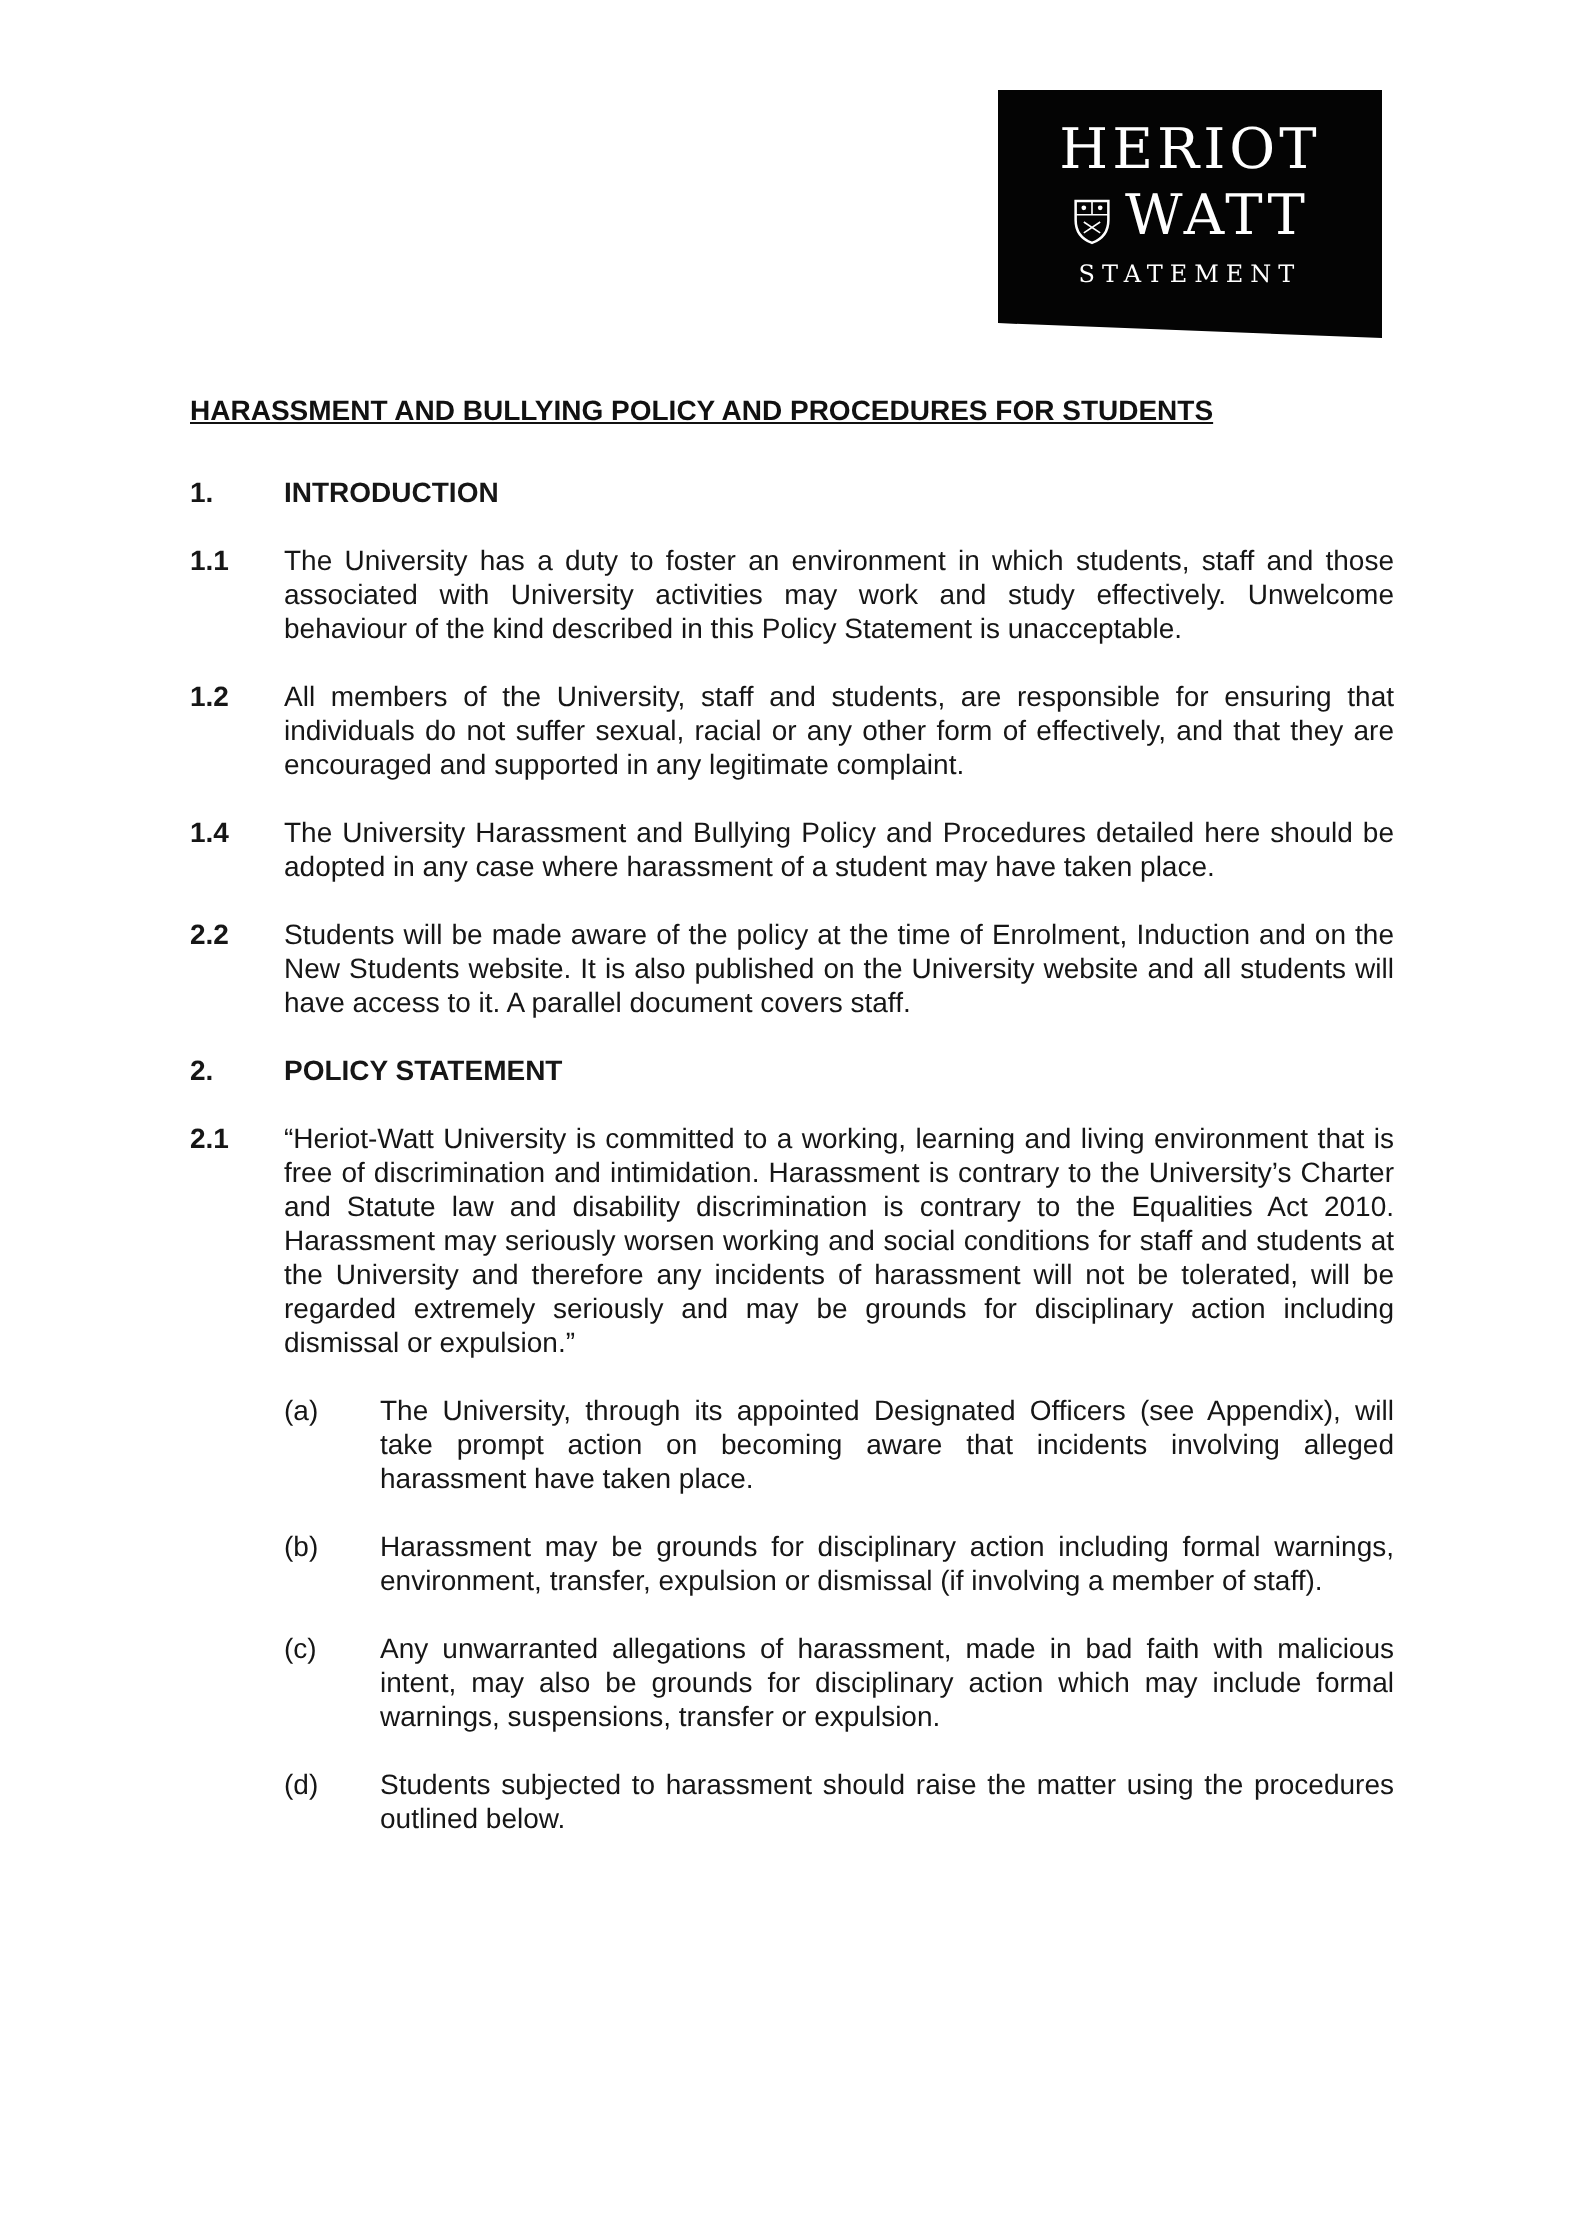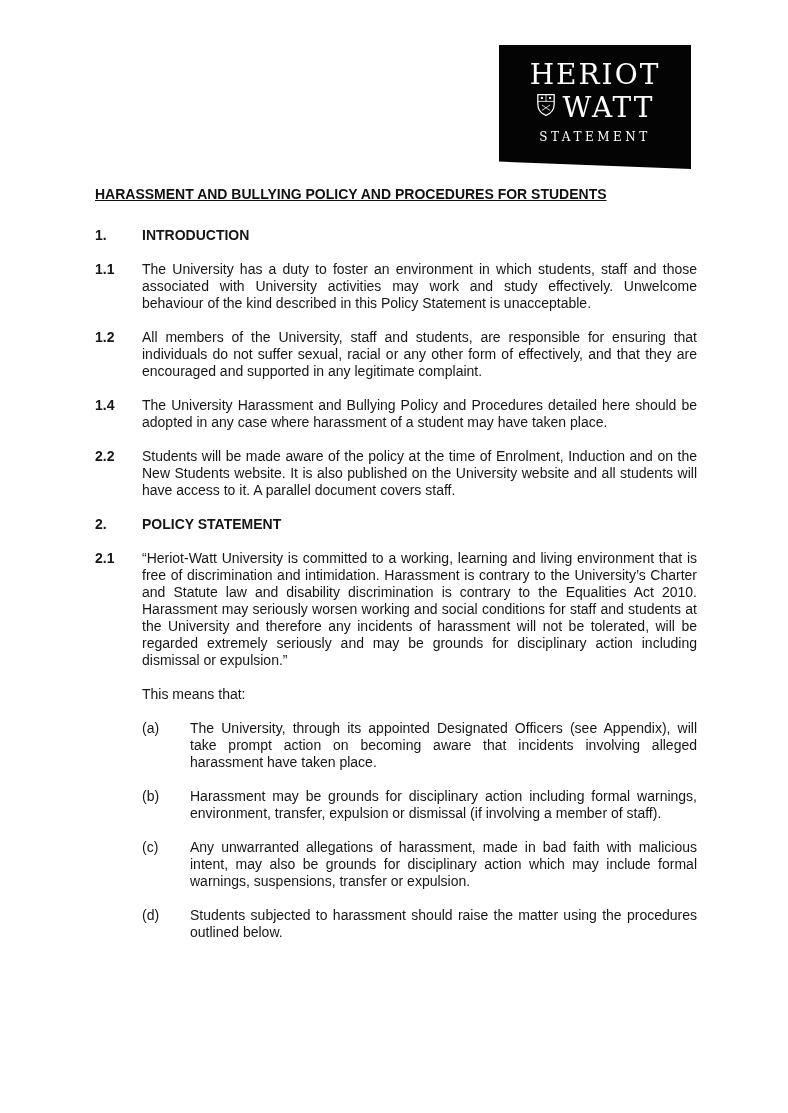--- a/index.html
+++ b/index.html
@@ -35,37 +35,37 @@
     clip-path: polygon(0 0, 100% 0, 100% 100%, 0 94%);
     font-family: "DejaVu Serif", "Liberation Serif", serif;
   }
   .logo-line1 {
     font-size: 28px;
     letter-spacing: 2px;
     line-height: 30px;
   }
   .logo-line2 {
     display: flex;
-    align-items: flex-start;
+    align-items: flex-end;
     gap: 7px;
     font-size: 28px;
     letter-spacing: 2px;
     line-height: 30px;
   }
   .logo-line3 {
     font-size: 12px;
     letter-spacing: 3.5px;
     margin-top: 3px;
   }
   .crest { display: inline-flex; align-items: center; }
 
   
   .content {
     position: absolute;
-    top: 186px;
+    top: 197px;
     left: 95px;
     width: 602px;
   }
 
   .doc-title {
     margin: 0 0 24px 0;
     font-size: 14px;
     font-weight: bold;
     text-decoration: underline;
     color: #111111;
@@ -152,21 +152,20 @@
     <div class="row">
       <div class="num">2.</div>
       <div class="heading-text">POLICY STATEMENT</div>
     </div>
 
     <div class="row">
       <div class="num">2.1</div>
       <div class="ptext">“Heriot-Watt University is committed to a working, learning and living environment that is free of discrimination and intimidation.   Harassment is contrary to the University’s Charter and Statute law and disability discrimination is contrary to the Equalities Act 2010.   Harassment may seriously worsen working and social conditions for staff and students at the University and therefore any incidents of harassment will not be tolerated, will be regarded extremely seriously and may be grounds for disciplinary action including dismissal or expulsion.”</div>
     </div>
 
-    <div class="intro-line">This means that:</div>
 
     <div class="sub">
       <div class="sub-label">(a)</div>
       <div class="sub-text">The University, through its appointed Designated Officers (see Appendix), will take prompt action on becoming aware that incidents involving alleged harassment have taken place.</div>
     </div>
 
     <div class="sub">
       <div class="sub-label">(b)</div>
       <div class="sub-text">Harassment may be grounds for disciplinary action including formal warnings, environment, transfer, expulsion or dismissal (if involving a member of staff).</div>
     </div>

